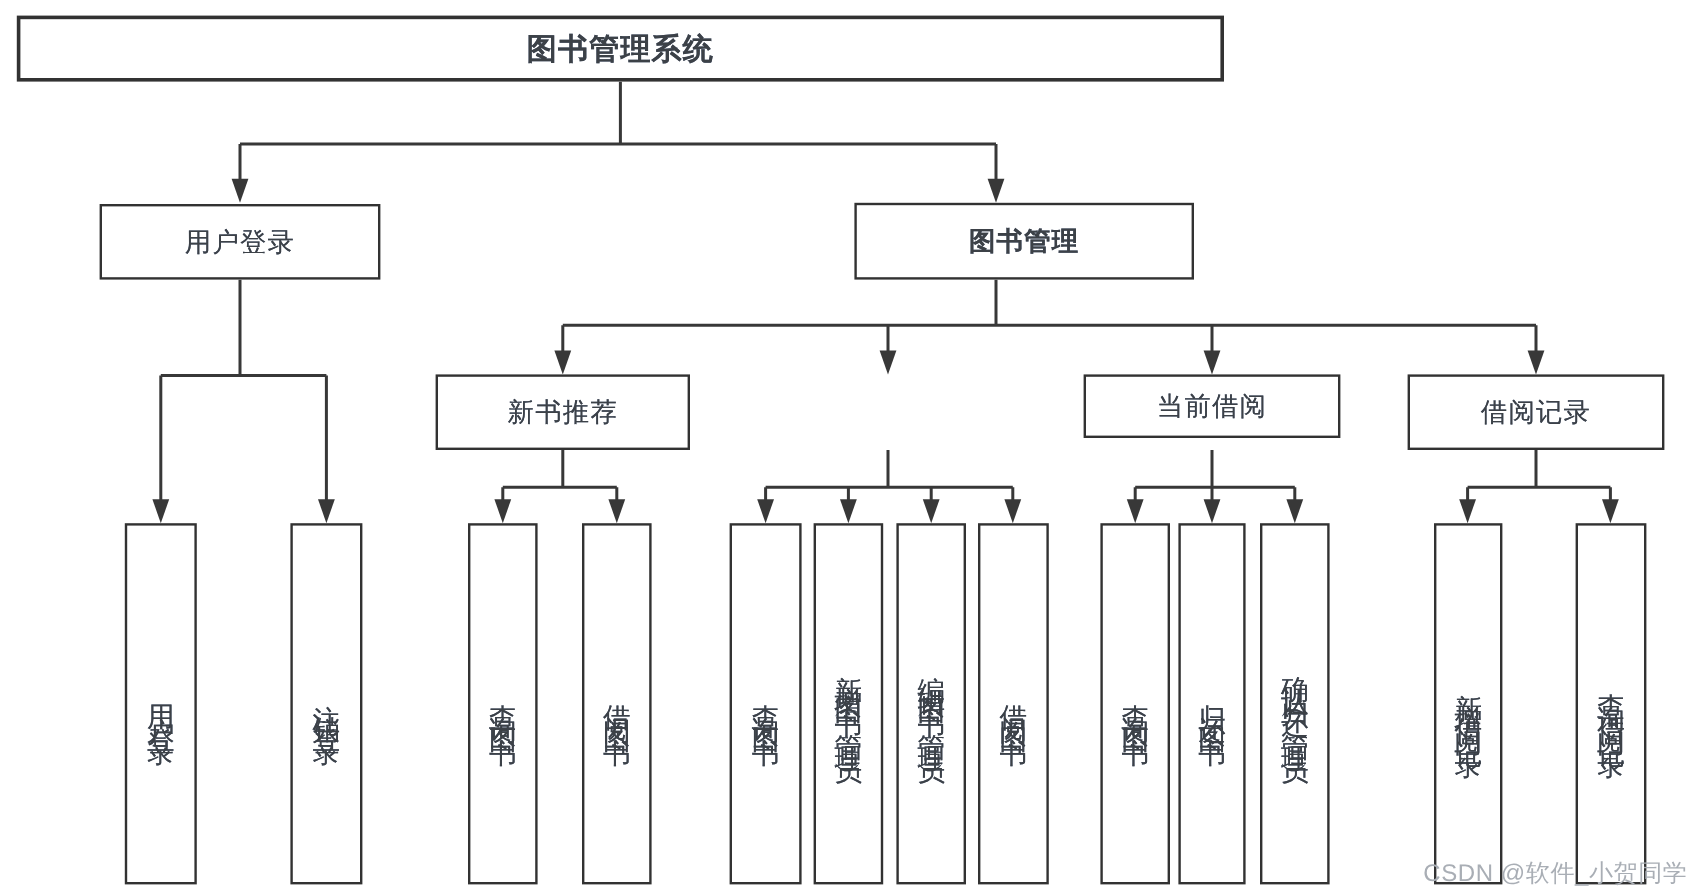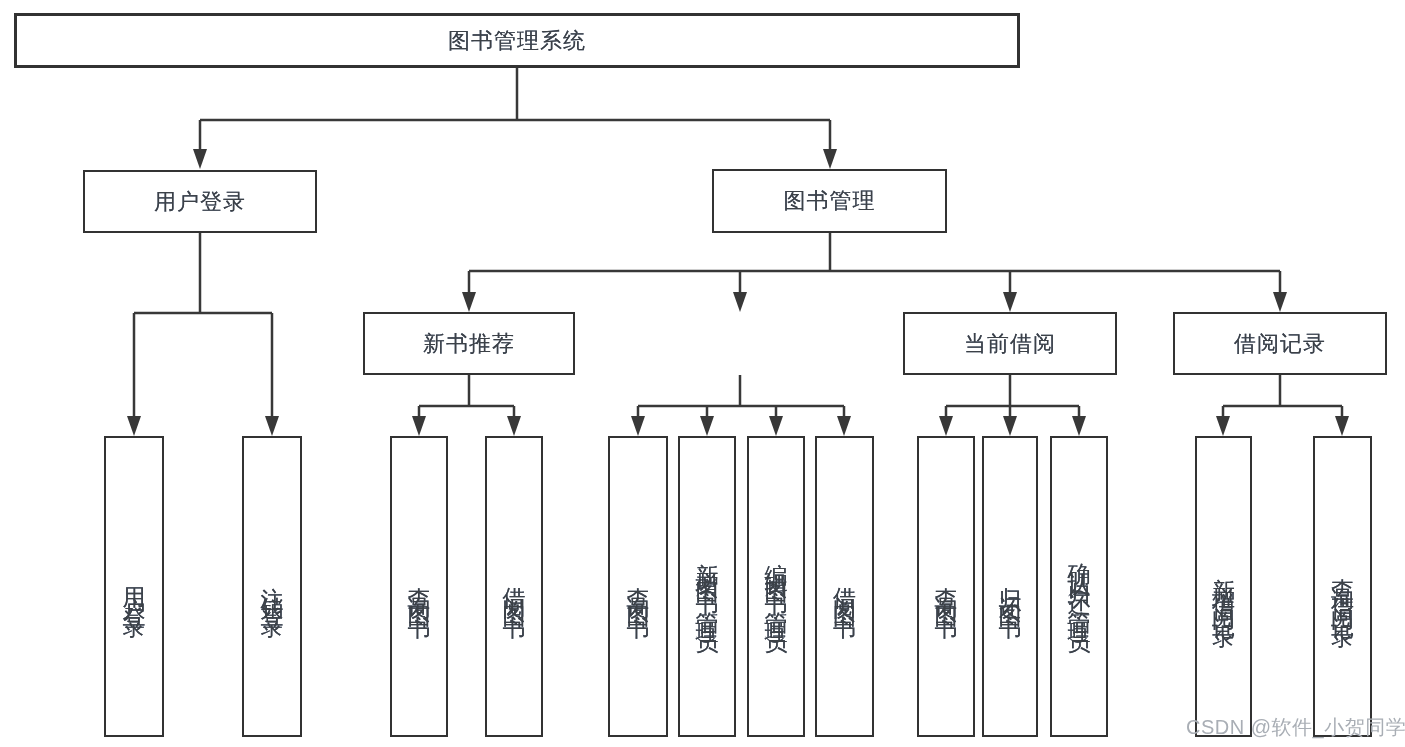--- a/index.html
+++ b/index.html
@@ -7,21 +7,21 @@
     position:relative; width:1405px; height:747px; background:#ffffff;
     font-family:"Liberation Sans", sans-serif; overflow:hidden;
   }
   .wires { position:absolute; left:0; top:0; z-index:1; }
   .node {
     position:absolute; background:#ffffff; border:2.5px solid #323232;
     box-sizing:border-box; display:flex; align-items:center; justify-content:center;
     color:#3c4147; font-size:22px; letter-spacing:1px; z-index:2;
     text-shadow:0 0 0.4px #5a6a8a;
   }
-  .node.root { border-width:3px; font-size:22px; }
+  .node.root { border-width:3px; font-size:25px;font-weight:bold; }
   .vnode {
     writing-mode:vertical-rl; text-orientation:mixed;
     font-size:23px; letter-spacing:0.42em; line-height:1;
     padding-top:4px;
   }
   .watermark {
     position:absolute; z-index:3; color:#a9aeb5; font-size:20px;
     letter-spacing:0.5px; white-space:nowrap;
   }
 </style>
@@ -73,24 +73,24 @@
       <polygon points="1072,416 1086,416 1079,436"></polygon>
 
       <polygon points="1216,416 1230,416 1223,436"></polygon>
       <polygon points="1335,416 1349,416 1342,436"></polygon>
     </g>
   </svg>
 
   <div class="node root" style="left:14px; top:13px; width:1006px; height:55px;">图书管理系统</div>
 
   <div class="node" style="left:83px; top:170px; width:234px; height:63px;">用户登录</div>
-  <div class="node" style="left:712px; top:169px; width:235px; height:64px;">图书管理</div>
+  <div class="node" style="left:712px; top:169px; width:283px; height:64px;font-weight:bold;">图书管理</div>
 
   <div class="node" style="left:363px; top:312px; width:212px; height:63px;text-align:center;">新书推荐</div>
-  <div class="node" style="left:903px; top:312px; width:214px; height:63px;">当前借阅</div>
+  <div class="node" style="left:903px; top:312px; width:214px; height:53px;">当前借阅</div>
   <div class="node" style="left:1173px; top:312px; width:214px; height:63px;">借阅记录</div>
 
   <div class="node vnode" style="left:104px; top:436px; width:60px; height:301px;">用户登录</div>
   <div class="node vnode" style="left:242px; top:436px; width:60px; height:301px;">注销登录</div>
 
   <div class="node vnode" style="left:390px; top:436px; width:58px; height:301px;">查询图书</div>
   <div class="node vnode" style="left:485px; top:436px; width:58px; height:301px;">借阅图书</div>
 
   <div class="node vnode" style="left:608px; top:436px; width:60px; height:301px;">查询图书</div>
   <div class="node vnode" style="left:678px; top:436px; width:58px; height:301px;">新增图书（管理员）</div>

